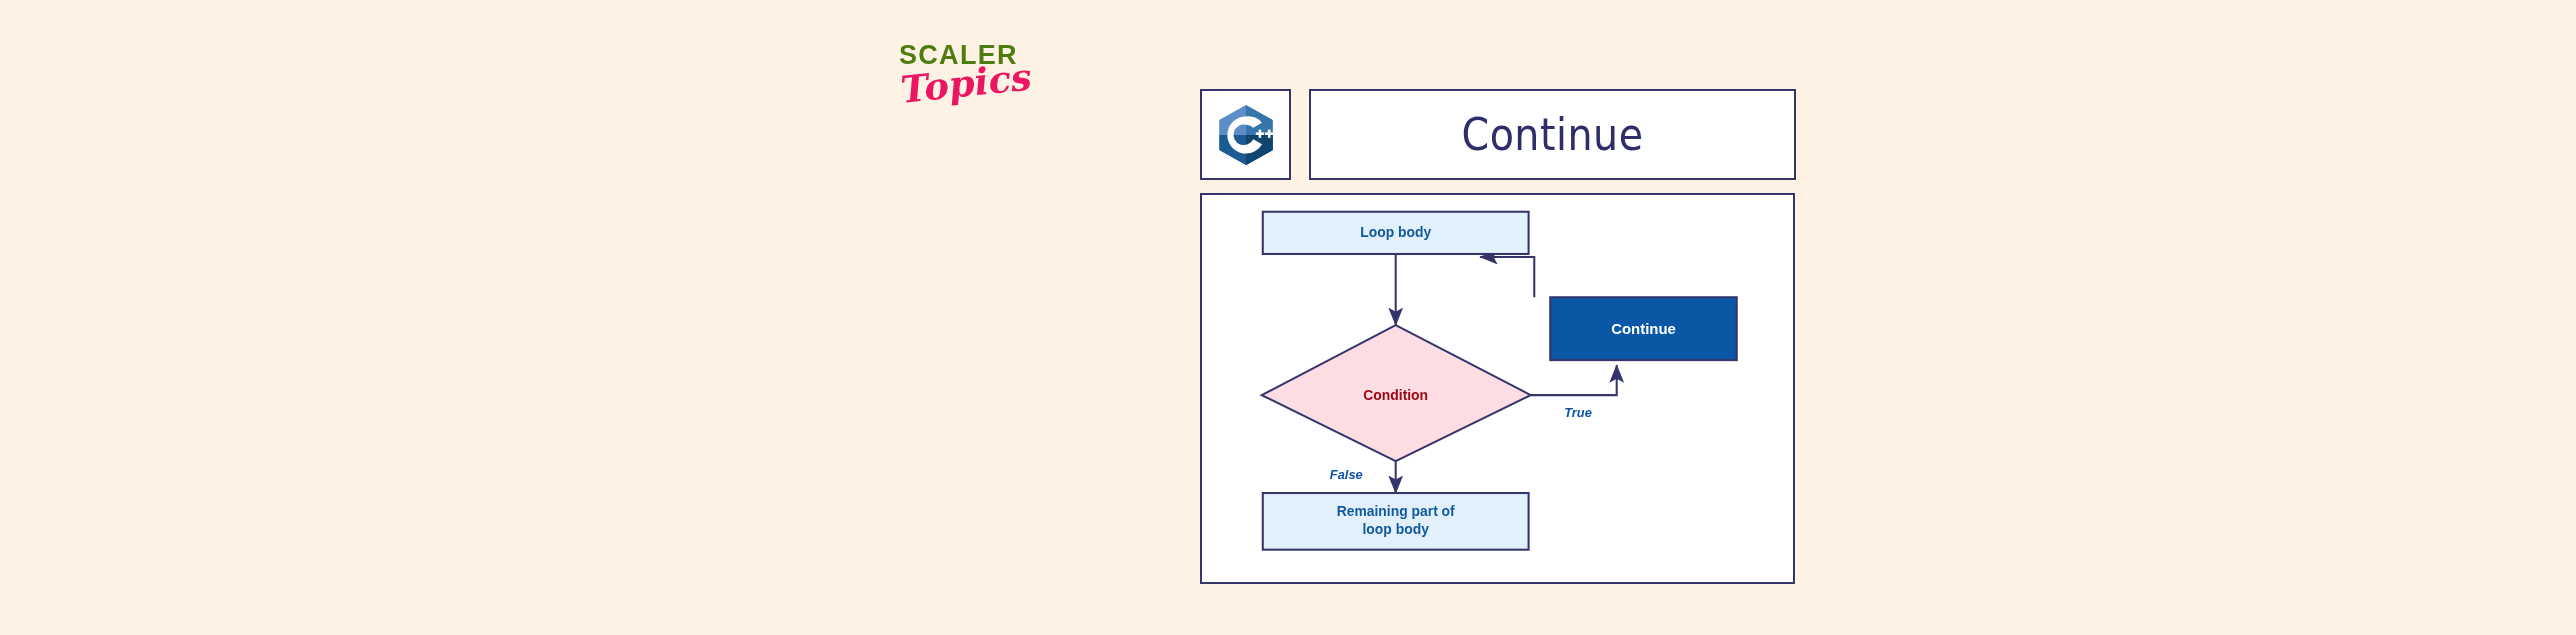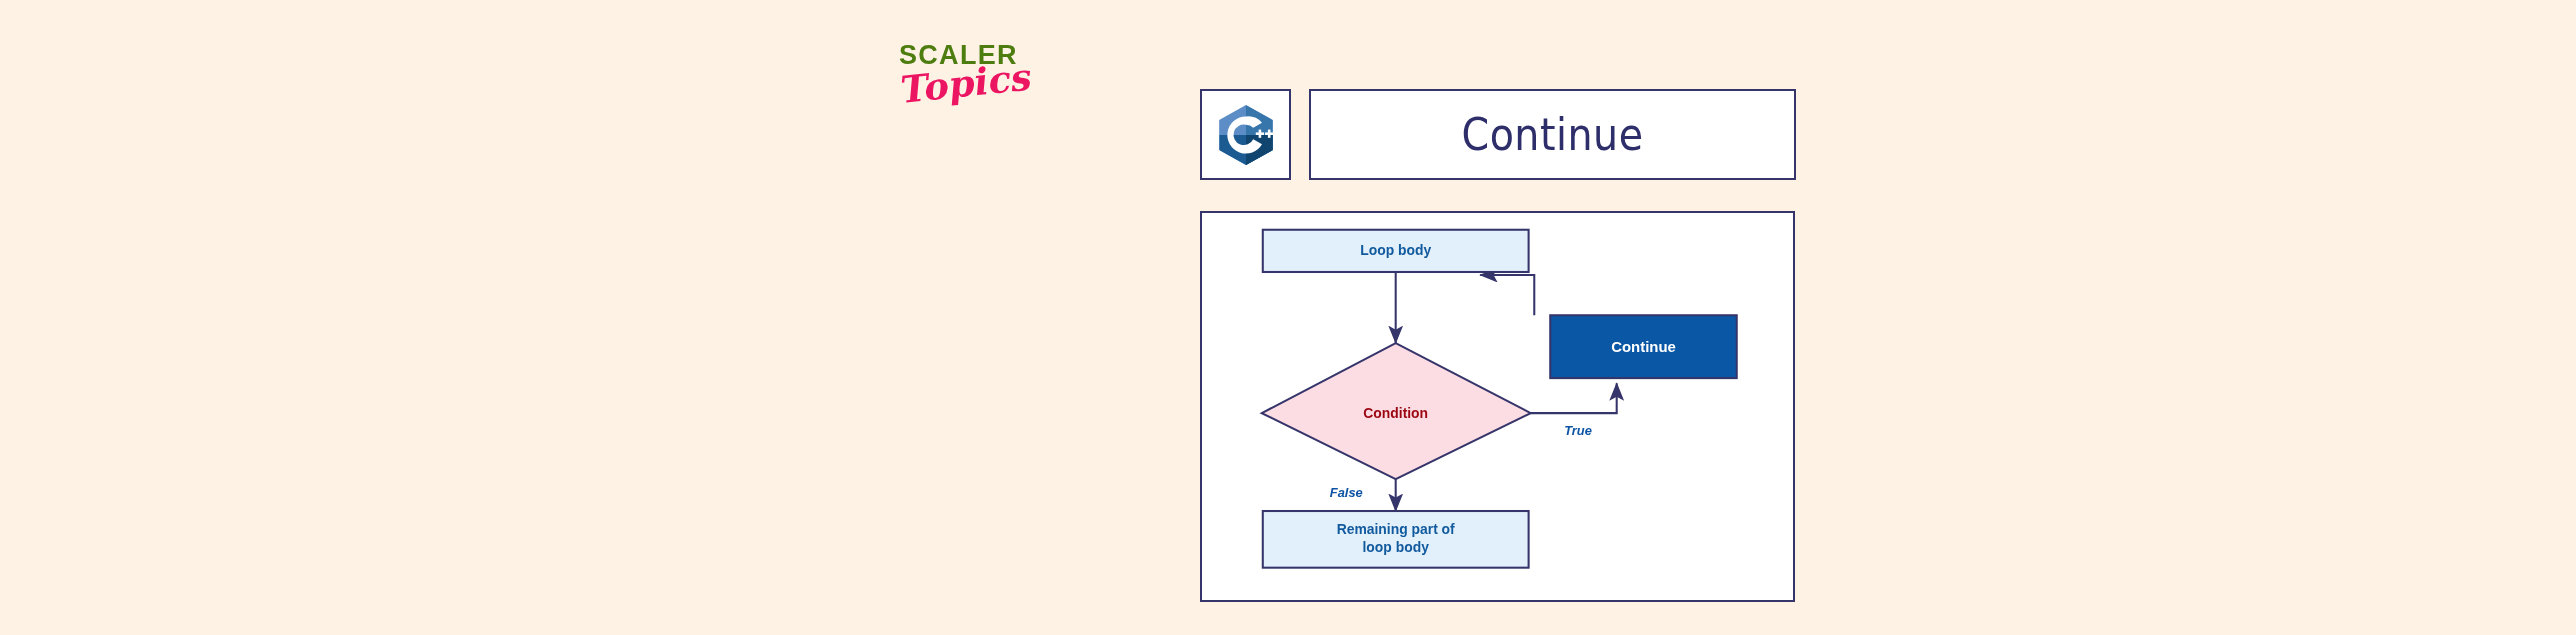--- a/index.html
+++ b/index.html
@@ -82,21 +82,20 @@
   
   #diagram-frame {
     position: absolute;
     left: 1200px;
     top: 193px;
     width: 595px;
     height: 391px;
     background: #ffffff;
     border: 2.1px solid #36356b;
     box-sizing: border-box;
-    margin-top: 18px;
   }
   #diagram-svg {
     position: absolute;
     left: 0;
     top: 0;
     width: 595px;
     height: 391px;
     display: block;
   }
 

